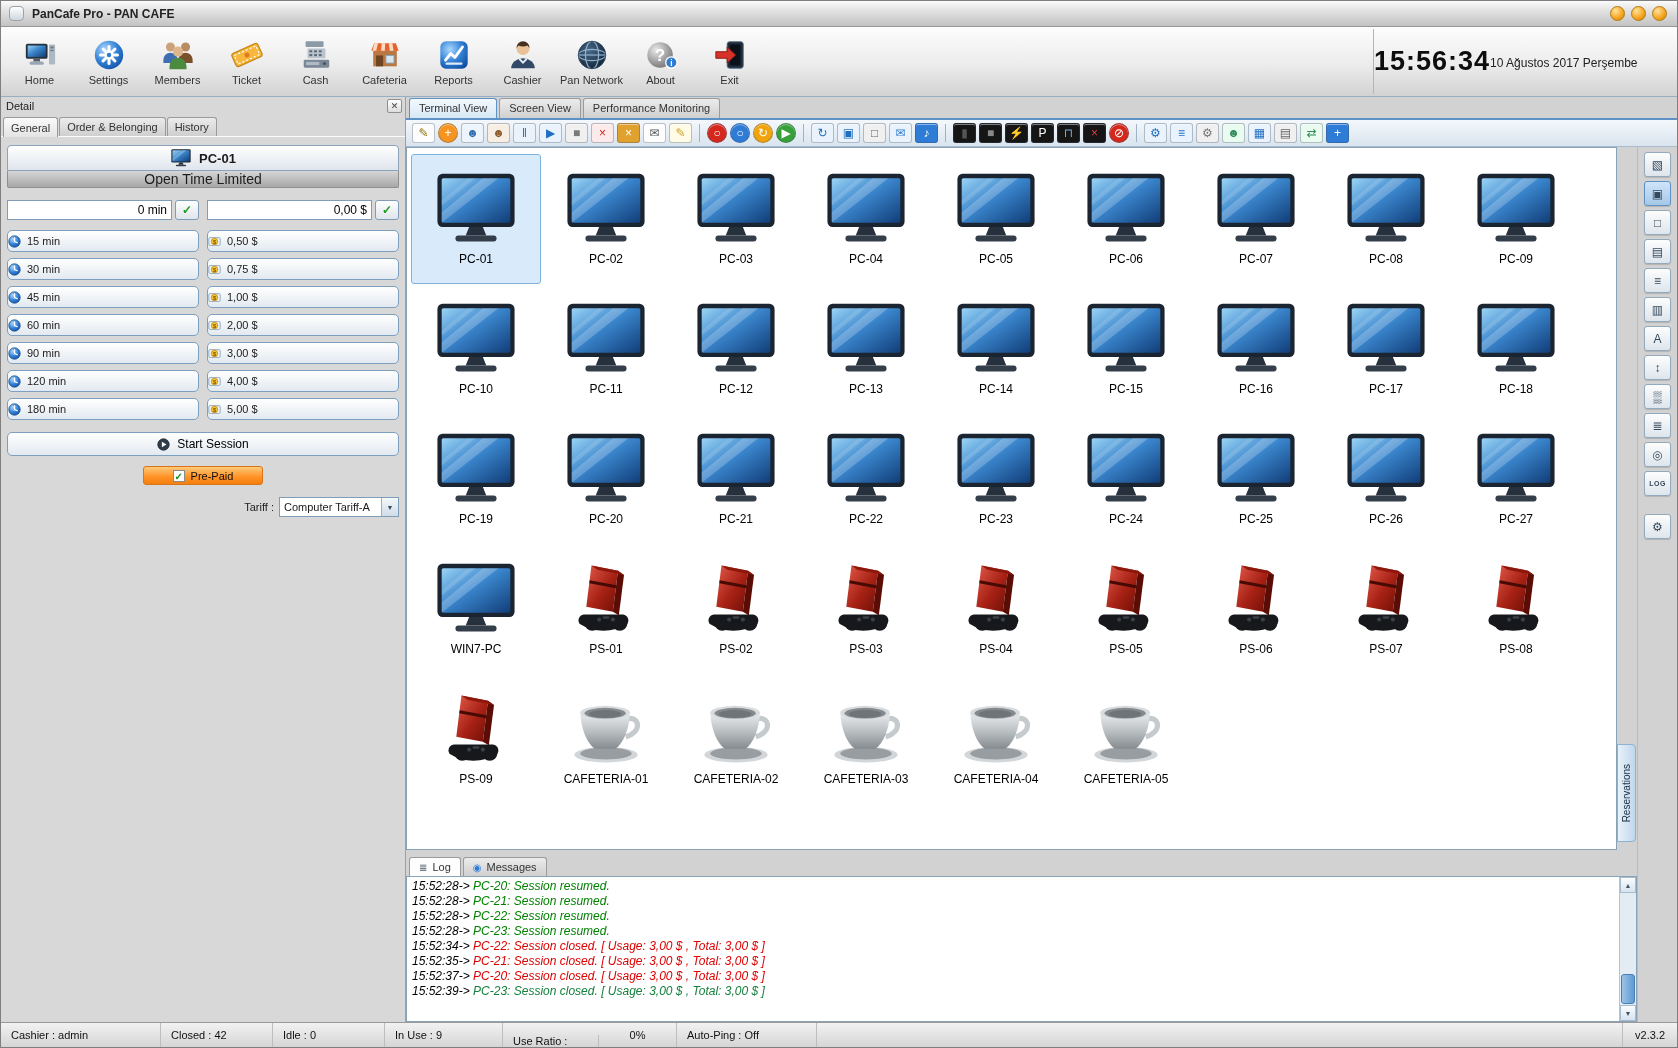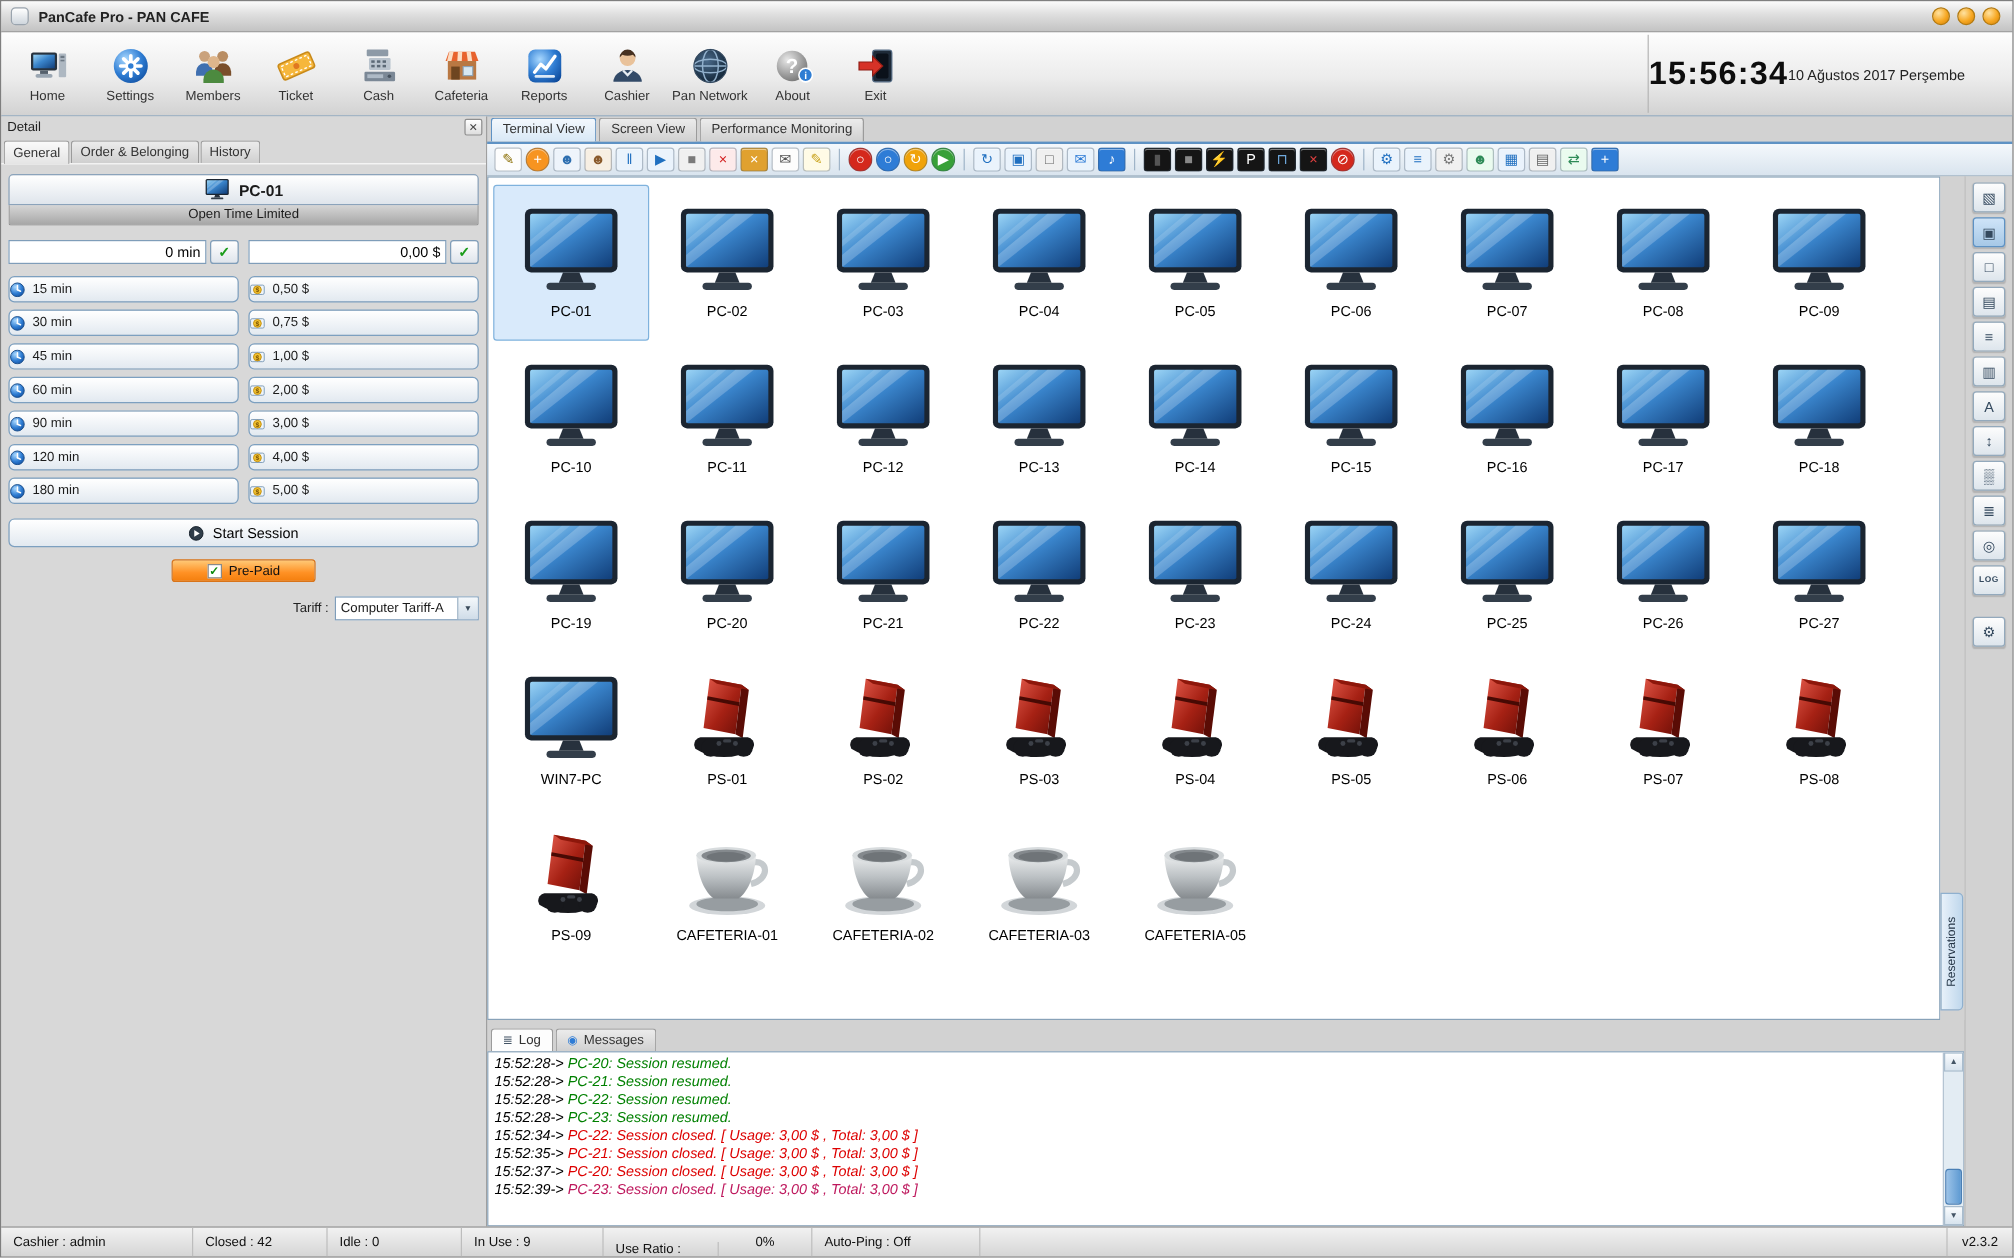--- a/index.html
+++ b/index.html
@@ -37,21 +37,21 @@
     border:1px solid #8f8f8f; background:linear-gradient(#fff,#ddd); border-radius:2px; color:#444; cursor:pointer; }
   .detail-tabs { flex:0 0 22px; display:flex; align-items:flex-end; padding:0 2px; gap:1px; border-bottom:1px solid #fbfbfb; }
   .dtab { padding:3px 7px; font-size:11px; color:#333; background:linear-gradient(#ececec,#cfcfcf);
     border:1px solid #9b9b9b; border-bottom:none; border-radius:3px 3px 0 0; white-space:nowrap; cursor:pointer; }
   .dtab.active { background:linear-gradient(#fafafa,#e4e4e4); position:relative; top:1px; padding-top:4px; }
   .detail-body { flex:1; padding:8px 6px; display:flex; flex-direction:column; }
   .pc-head { height:26px; display:flex; align-items:center; justify-content:center; gap:7px;
     border:1px solid #8ba3bb; border-radius:4px 4px 0 0; background:linear-gradient(#ffffff,#dfe5ec); }
   .pc-mini { width:22px; height:18px; }
   .pc-name { font-size:13px; font-weight:bold; }
-  .pc-status { height:17px; line-height:16px; text-align:center; font-size:11px; color:#1c1c1c;
+  .pc-status { height:17px; line-height:16px; text-align:center; font-size:14px; color:#1c1c1c;
     background:linear-gradient(#d6d6d6,#a7a7a7); border:1px solid #8f8f8f; border-top:none; border-radius:0 0 2px 2px; }
   .inputs-row { display:flex; gap:8px; margin-top:12px; }
   .inp-group { flex:1; display:flex; gap:3px; }
   .inp { flex:1; min-width:0; height:20px; border:1px solid #7f9db9; background:#fff; text-align:right; padding:0 4px;
     font-size:12px; font-family:"Liberation Sans",sans-serif; }
   .ok-btn { width:24px; height:20px; border:1px solid #7f9db9; border-radius:3px; background:linear-gradient(#ffffff,#dfe5ec);
     color:#1a9c1a; font-weight:bold; font-size:12px; line-height:1; cursor:pointer; font-family:inherit; }
   .btn-cols { display:flex; gap:8px; margin-top:10px; }
   .btn-col { flex:1; display:flex; flex-direction:column; gap:6px; }
   .panel-btn { height:22px; display:flex; align-items:center; justify-content:flex-start; gap:6px; font-size:11px; color:#1c1c1c;
@@ -846,20 +846,26 @@
                   <div class="tcell">
                     <svg class="ticon">
                       <use href="#sym-cup" width="100%" height="100%"></use>
                     </svg>
                     <div class="tname">CAFETERIA-03</div>
                   </div>
                   <div class="tcell">
                     <svg class="ticon">
                       <use href="#sym-cup" width="100%" height="100%"></use>
                     </svg>
+                    <div class="tname">CAFETERIA-04</div>
+                  </div>
+                  <div class="tcell">
+                    <svg class="ticon">
+                      <use href="#sym-cup" width="100%" height="100%"></use>
+                    </svg>
                     <div class="tname">CAFETERIA-05</div>
                   </div>
                 </div>
             </div>
             <div class="res-strip">
               <div class="res-tab">
                 <span>Reservations</span>
               </div>
             </div>
           </div>
@@ -877,21 +883,21 @@
               </div>
             <div class="log-body">
               <div class="log-lines">
                   <div class="log-line"><span class="lt">15:52:28-&gt; </span><span class="lm" style="color: rgb(0, 128, 0);">PC-20: Session resumed.</span></div>
                   <div class="log-line"><span class="lt">15:52:28-&gt; </span><span class="lm" style="color: rgb(0, 128, 0);">PC-21: Session resumed.</span></div>
                   <div class="log-line"><span class="lt">15:52:28-&gt; </span><span class="lm" style="color: rgb(0, 128, 0);">PC-22: Session resumed.</span></div>
                   <div class="log-line"><span class="lt">15:52:28-&gt; </span><span class="lm" style="color: rgb(0, 128, 0);">PC-23: Session resumed.</span></div>
                   <div class="log-line"><span class="lt">15:52:34-&gt; </span><span class="lm" style="color: rgb(221, 0, 0);">PC-22: Session closed. [ Usage: 3,00 $ , Total: 3,00 $ ]</span></div>
                   <div class="log-line"><span class="lt">15:52:35-&gt; </span><span class="lm" style="color: rgb(221, 0, 0);">PC-21: Session closed. [ Usage: 3,00 $ , Total: 3,00 $ ]</span></div>
                   <div class="log-line"><span class="lt">15:52:37-&gt; </span><span class="lm" style="color: rgb(221, 0, 0);">PC-20: Session closed. [ Usage: 3,00 $ , Total: 3,00 $ ]</span></div>
-                  <div class="log-line"><span class="lt">15:52:39-&gt; </span><span class="lm" style="color: #be185d;">PC-23: Session closed. [ Usage: 3,00 $ , Total: 3,00 $ ]</span></div>
+                  <div class="log-line"><span class="lt">15:52:39-&gt; </span><span class="lm" style="color: #15803d;">PC-23: Session closed. [ Usage: 3,00 $ , Total: 3,00 $ ]</span></div>
                 </div>
               <div class="scrollbar">
                 <div class="scroll-btn">▲</div>
                 <div class="scroll-track">
                   <div class="scroll-thumb"></div>
                 </div>
                 <div class="scroll-btn">▼</div>
               </div>
             </div>
           </div>

